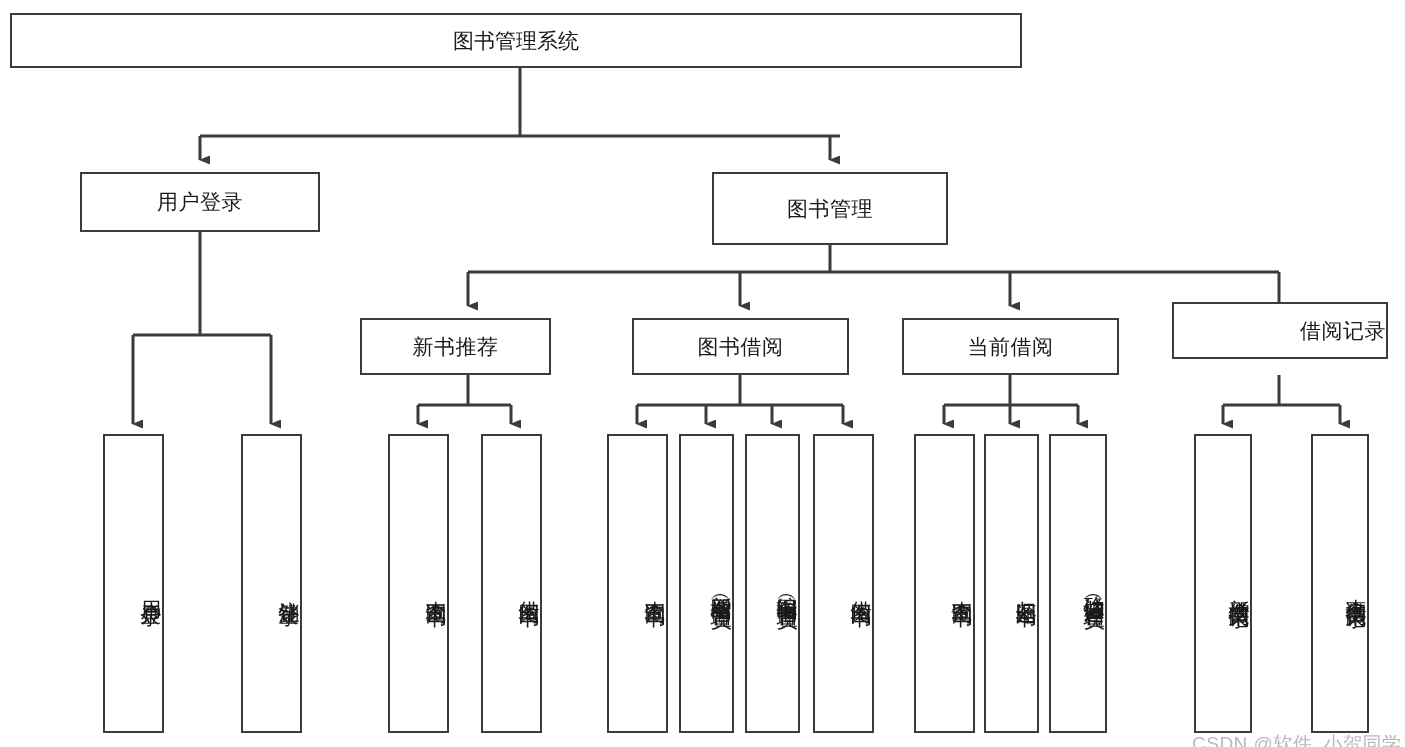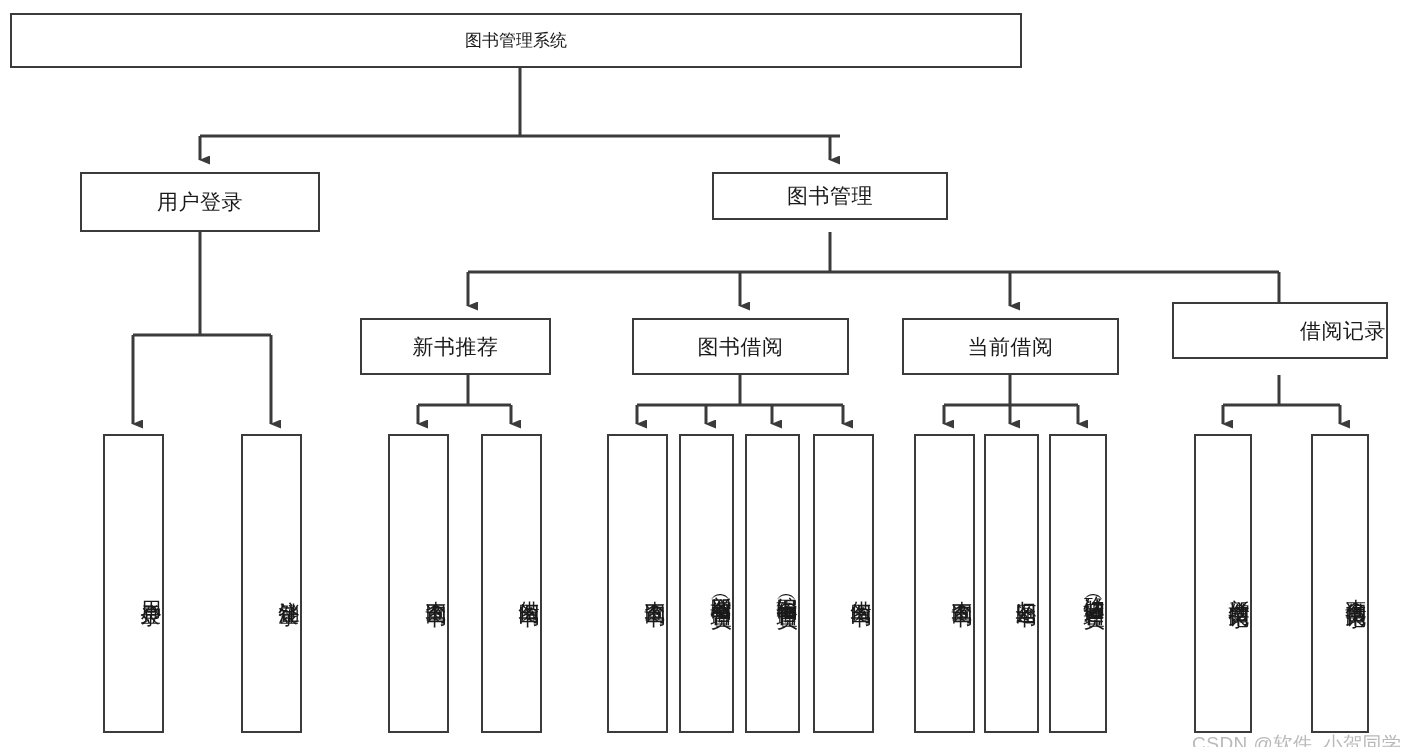--- a/index.html
+++ b/index.html
@@ -33,21 +33,21 @@
     display: flex;
     align-items: center;
     justify-content: center;
     color: #1a1a1a;
   }
   .node.horiz {
     font-size: 21px;
     letter-spacing: 0.5px;
   }
   .node.root {
-    font-size: 17px;
+    font-size: 21px;
   }
   .node.leaf {
     writing-mode: vertical-rl;
     text-orientation: upright;
     font-size: 21px;
     line-height: 1.06;
     letter-spacing: 2px;
     padding-top: 8px;
     align-items: flex-start;
     justify-content: center;
@@ -121,21 +121,21 @@
     </g>
   </svg>
 
   <div class="node root" style="left:10px; top:13px; width:1012px; height:55px;">
     <span>图书管理系统</span>
   </div>
 
   <div class="node horiz" style="left:80px; top:172px; width:240px; height:60px;">
     <span>用户登录</span>
   </div>
-  <div class="node horiz" style="left:712px; top:172px; width:236px; height:48px;">
+  <div class="node horiz" style="left:712px; top:172px; width:236px; height:73px;">
     <span>图书管理</span>
   </div>
 
   <div class="node horiz" style="left:360px; top:318px; width:191px; height:57px;">
     <span>新书推荐</span>
   </div>
   <div class="node horiz" style="left:632px; top:318px; width:217px; height:57px;">
     <span>图书借阅</span>
   </div>
   <div class="node horiz" style="left:902px; top:318px; width:217px; height:57px;">

